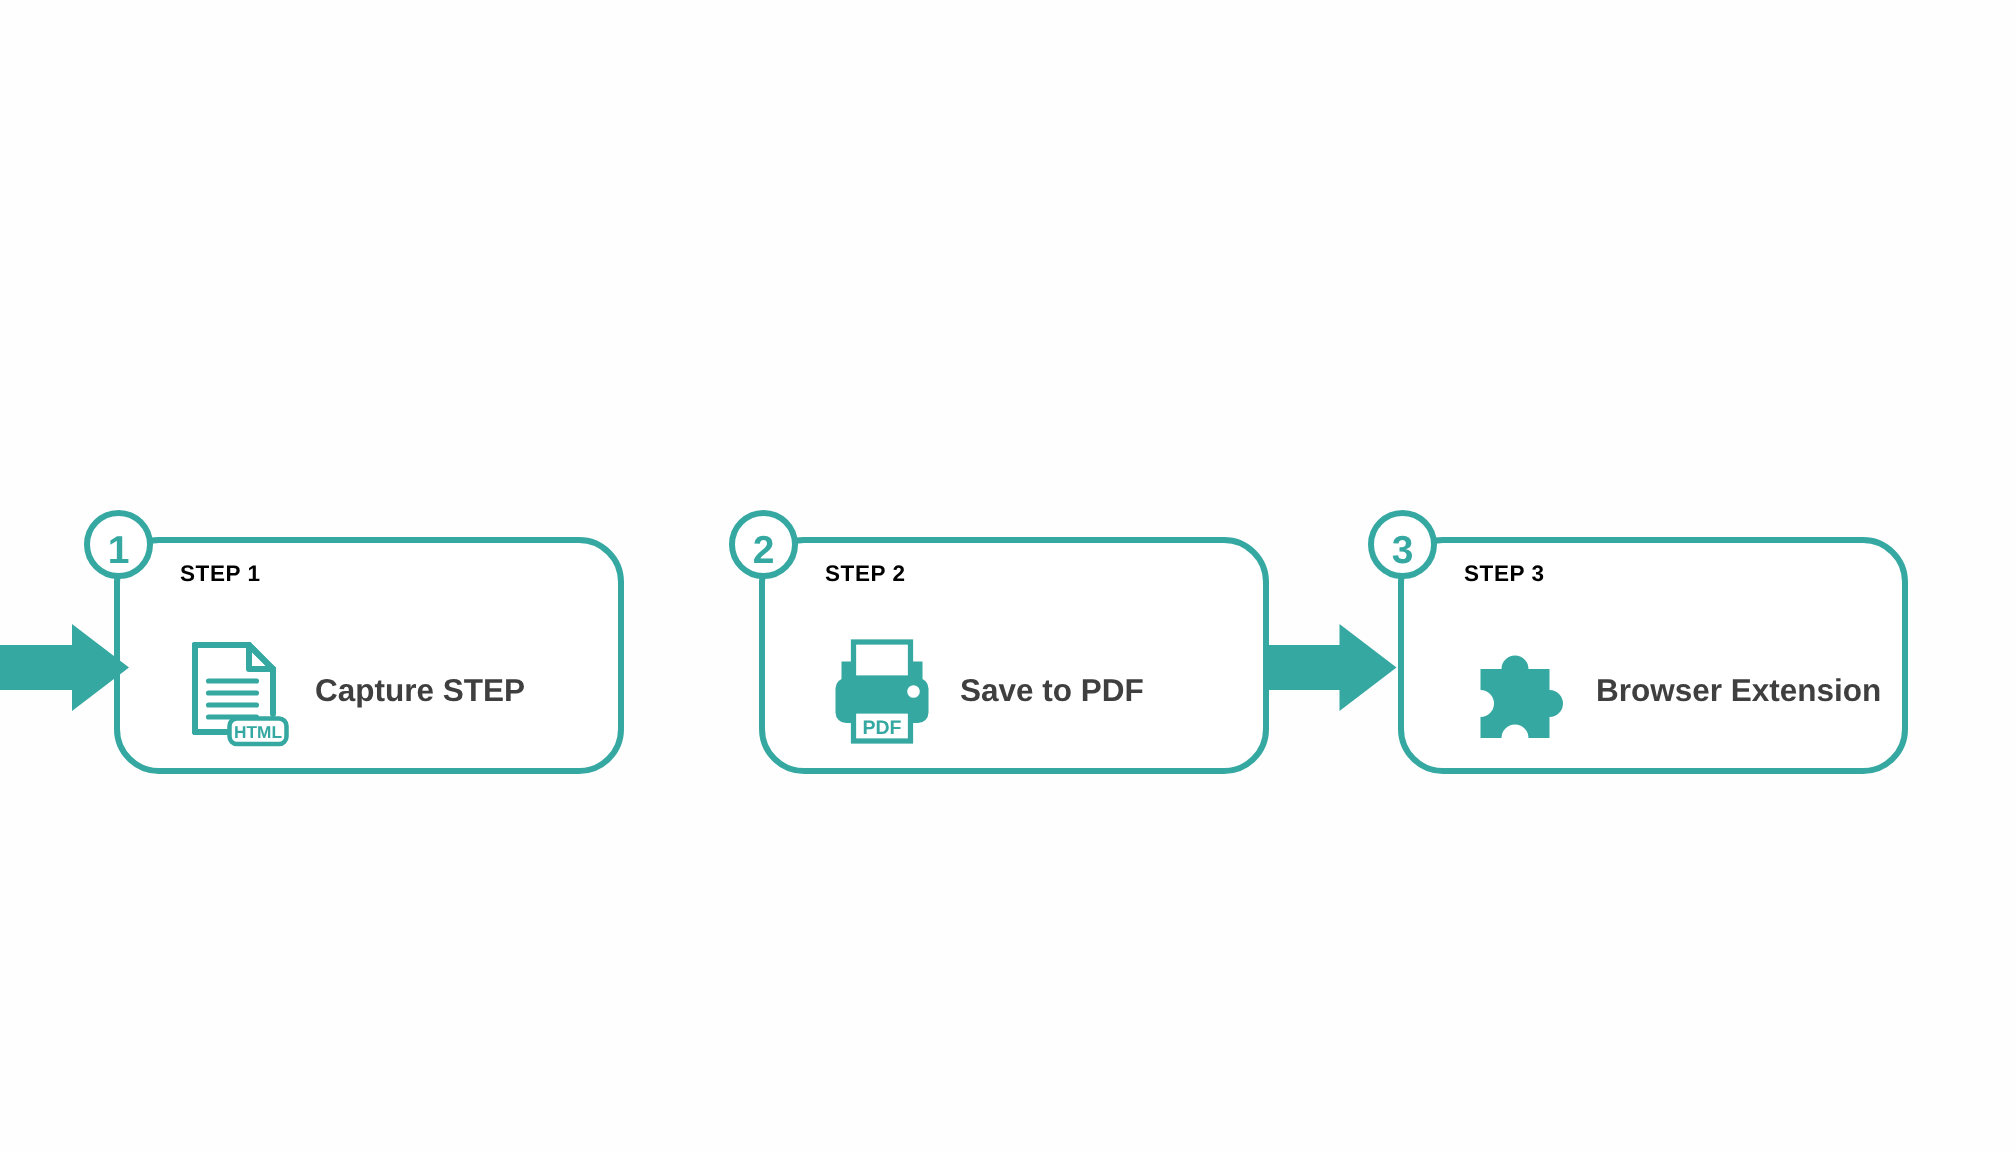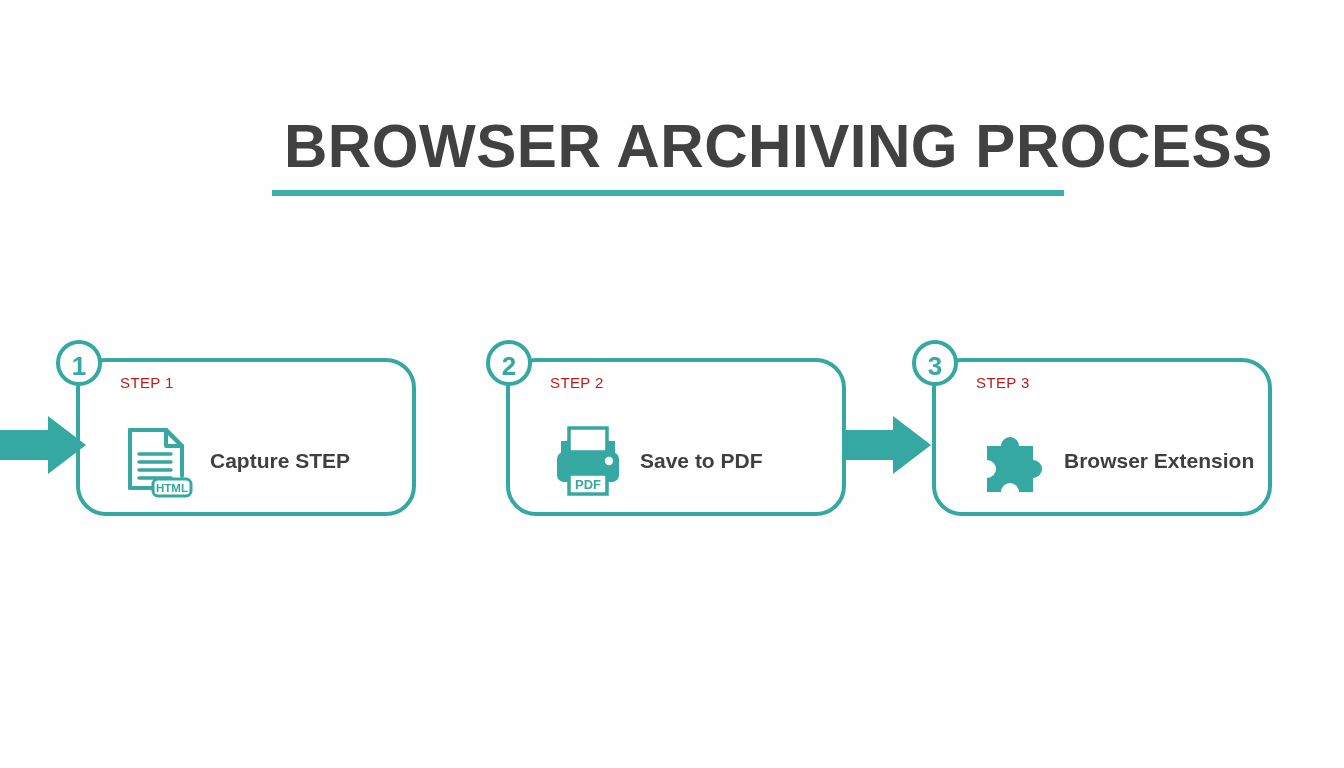--- a/index.html
+++ b/index.html
@@ -86,22 +86,22 @@
     box-sizing: border-box;
     z-index: 4;
     font-family: "Liberation Sans", sans-serif;
   }
 
   .step-label {
     position: absolute;
     left: 40px;
     top: 12px;
     font-size: 15px;
-    font-weight: normal;
-    color: #b91c1c;
+    font-weight: bold;
+    color: #000000;
     letter-spacing: 0.4px;
   }
 
   .card-body {
     position: absolute;
     left: 0;
     top: 44px;
     width: 100%;
     height: 110px;
     display: flex;
@@ -136,24 +136,20 @@
     width: 88px;
     height: 62px;
   }
   .arrow-2 { left: 845px; }
 </style>
 </head>
 <body>
 
 <div class="slide">
 
-  <div class="title-block">
-    <h1 class="title">BROWSER ARCHIVING PROCESS</h1>
-    <div class="title-underline"></div>
-  </div>
 
   <div class="steps">
 
     <div class="card card-1">
       <div class="badge">1</div>
       <div class="step-label">STEP 1</div>
       <div class="card-body">
         <div class="icon-wrap">
           <svg width="70" height="72" viewBox="0 0 70 72">
             <path d="M6 4 H42 L58 20 V46 M58 62 H6 Z" fill="none" stroke="#35A8A1" stroke-width="4" stroke-linecap="round" stroke-linejoin="round"></path>

